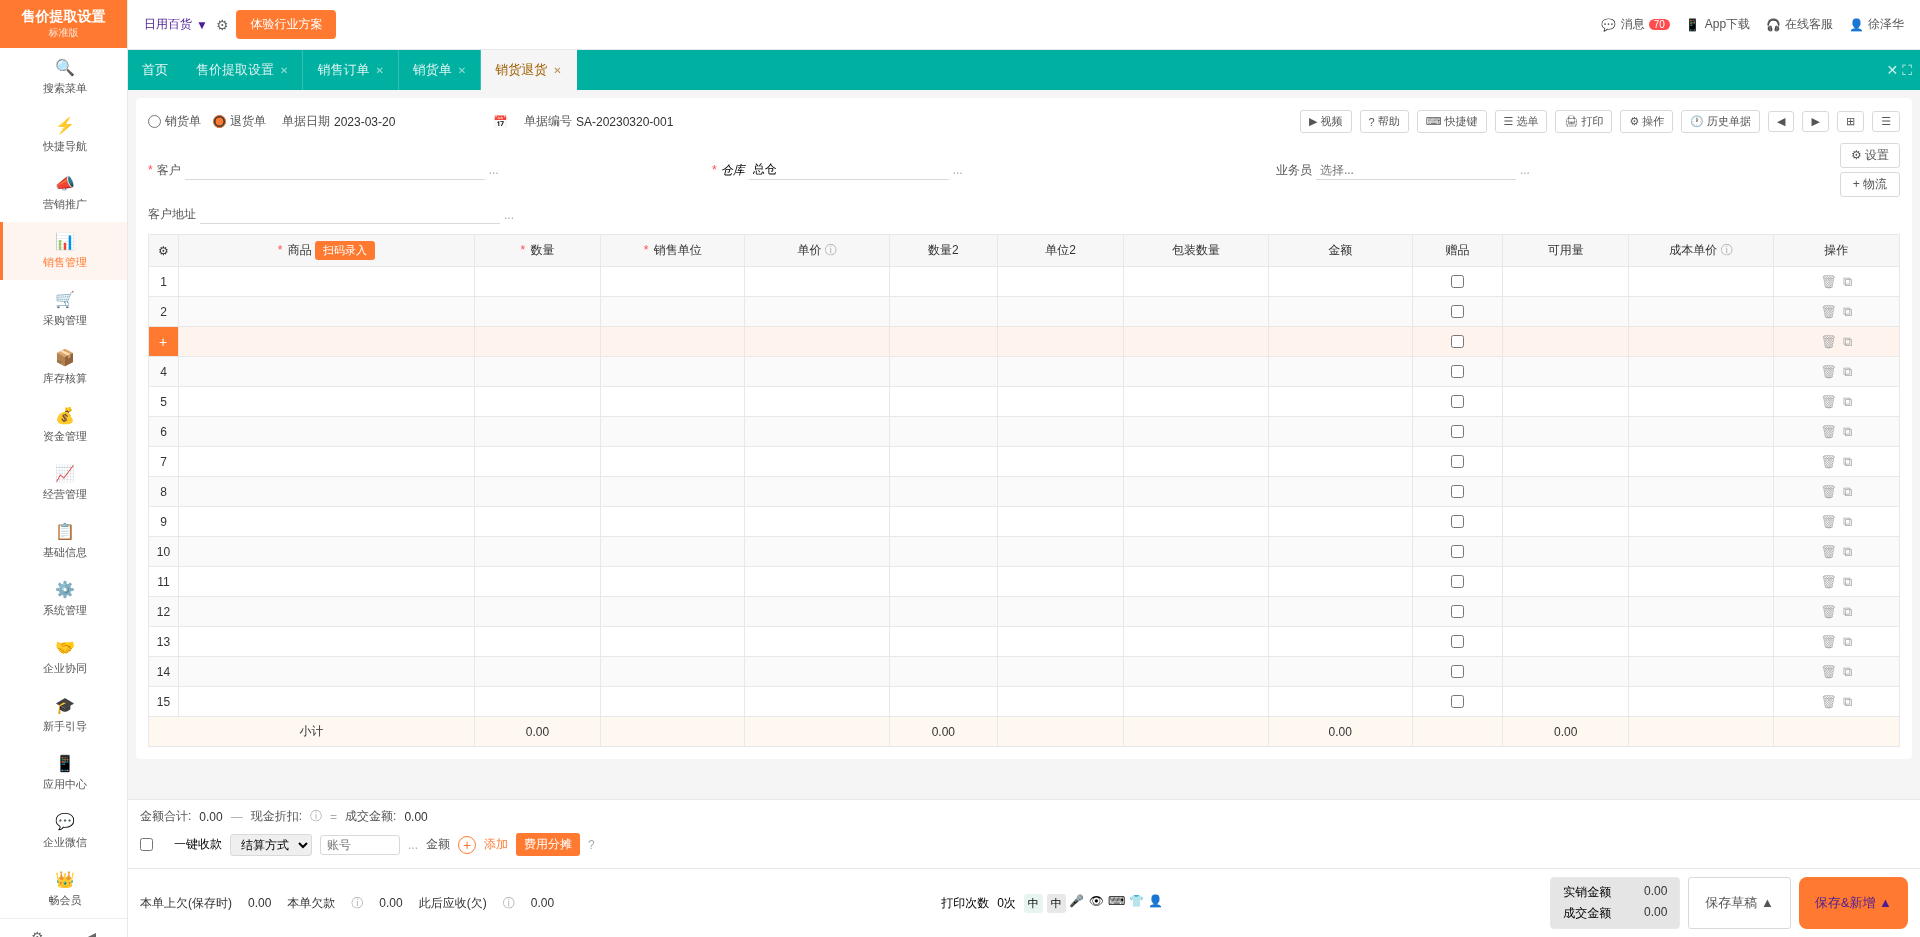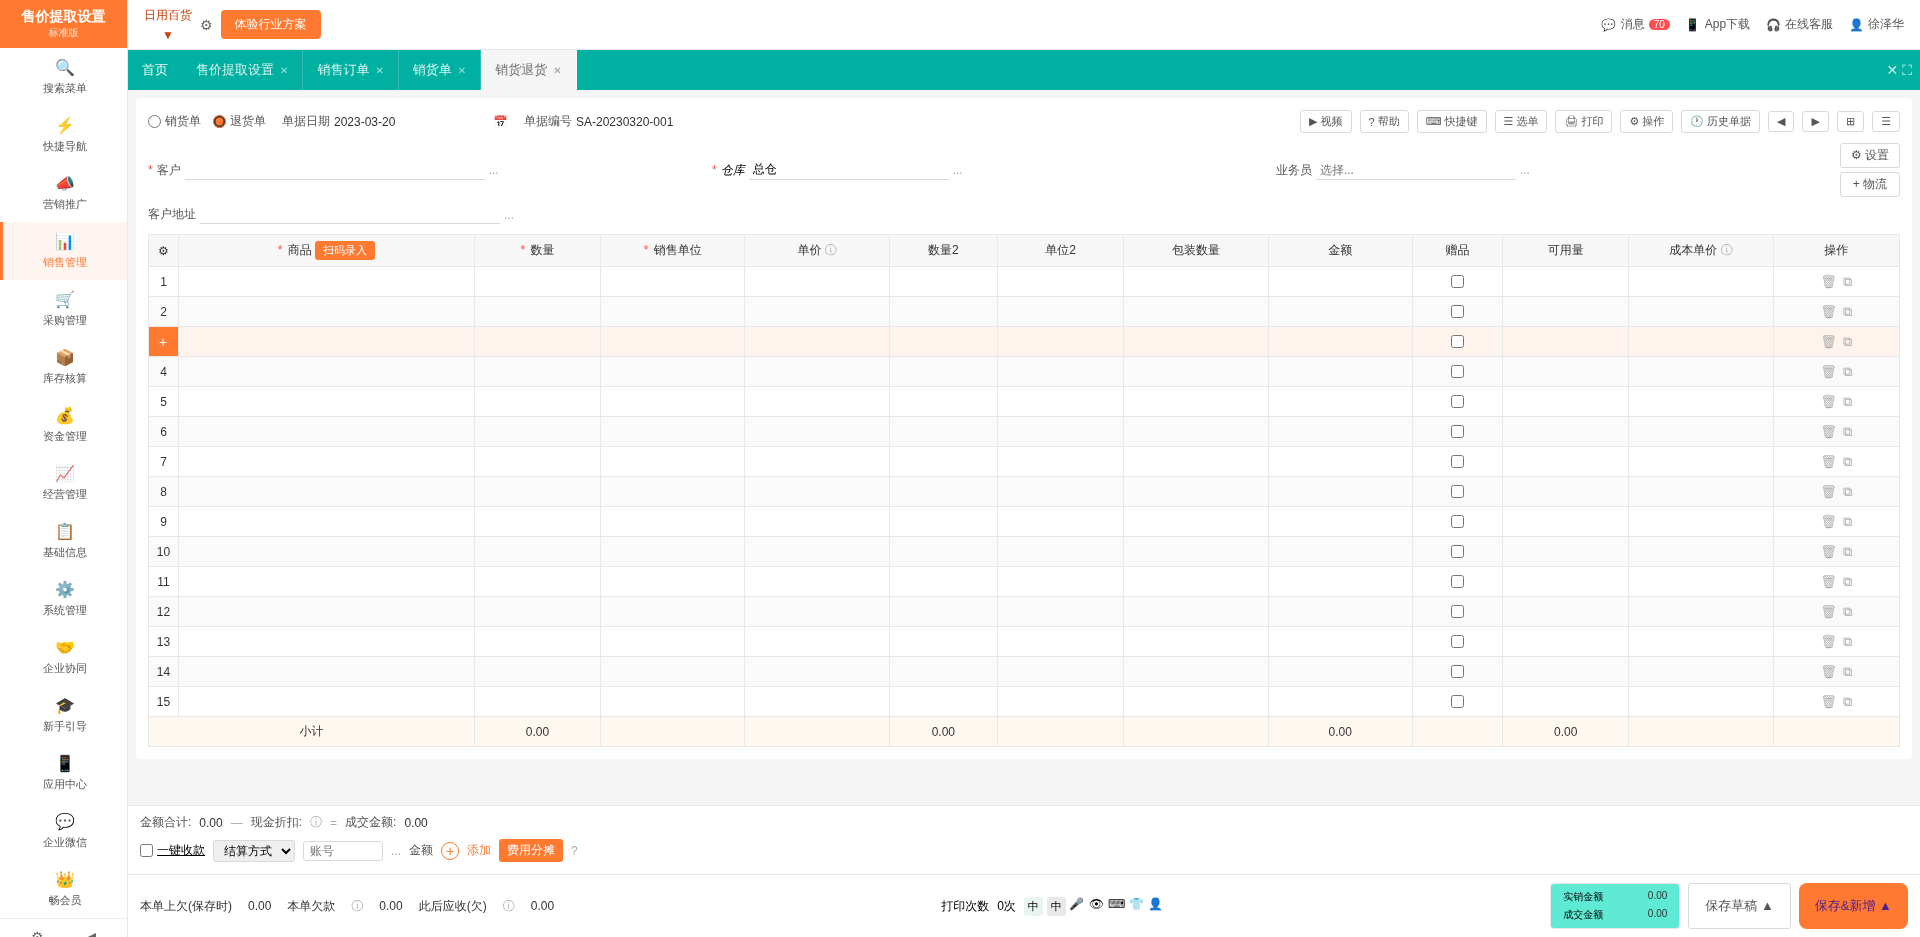--- a/index.html
+++ b/index.html
@@ -14,31 +14,31 @@
     .sidebar-item.active { background: #fff5f0; color: #ff7a30; border-left-color: #ff7a30; }
     .sidebar-item .icon { font-size: 16px; }
     .sidebar-bottom { margin-top: auto; display: flex; align-items: center; justify-content: space-around; padding: 10px; border-top: 1px solid #eee; }
 
     
     .main { flex: 1; display: flex; flex-direction: column; overflow: hidden; }
 
     
     .topbar { background: #fff; height: 50px; display: flex; align-items: center; padding: 0 16px; border-bottom: 1px solid #e8e8e8; justify-content: space-between; flex-shrink: 0; }
     .topbar-left { display: flex; align-items: center; gap: 8px; }
-    .topbar-search { display: flex; align-items: center; gap: 4px; color: #c2410c; font-size: 12px; cursor: pointer; flex-direction: column; }
+    .topbar-search { display: flex; align-items: center; gap: 4px; color: #4c1d95; font-size: 12px; cursor: pointer; }
     .topbar-right { display: flex; align-items: center; gap: 16px; }
     .topbar-experience { background: #ff7a30; color: #fff; border: none; border-radius: 4px; padding: 6px 14px; cursor: pointer; font-size: 12px; }
     .topbar-user { display: flex; align-items: center; gap: 4px; color: #555; font-size: 12px; }
     .badge { background: #ff4d4f; color: #fff; border-radius: 10px; padding: 0 5px; font-size: 10px; min-width: 16px; text-align: center; }
     .settings-icon-btn { background: none; border: none; cursor: pointer; color: #666; font-size: 14px; }
 
     
     .tabbar { background: #00b0a0; display: flex; align-items: center; padding: 0; flex-shrink: 0; height: 40px; }
     .tab { padding: 0 14px; height: 40px; display: flex; align-items: center; gap: 6px; cursor: pointer; color: rgba(255,255,255,0.85); font-size: 13px; border-right: 1px solid rgba(255,255,255,0.2); }
-    .tab.active { background: #f5f5f5; color: #737373; }
+    .tab.active { background: #f5f5f5; color: #a16207; }
     .tab-close { font-size: 10px; color: inherit; opacity: 0.7; cursor: pointer; }
     .tab-home { padding: 0 14px; height: 40px; display: flex; align-items: center; color: rgba(255,255,255,0.9); font-size: 13px; cursor: pointer; }
     .tabbar-right { margin-left: auto; display: flex; align-items: center; gap: 4px; padding: 0 8px; }
     .tabbar-right-btn { background: none; border: none; cursor: pointer; color: rgba(255,255,255,0.8); font-size: 14px; }
 
     
     .content { flex: 1; background: #f5f5f5; overflow-y: auto; padding: 8px; }
 
     
     .form-card { background: #fff; border-radius: 4px; padding: 12px; margin-bottom: 8px; }
@@ -78,21 +78,21 @@
     
     .bottom-area { background: #fff; padding: 8px 12px; border-top: 1px solid #e8e8e8; flex-shrink: 0; }
     .bottom-row1 { display: flex; align-items: center; gap: 8px; margin-bottom: 8px; }
     .bottom-row2 { display: flex; align-items: center; gap: 8px; margin-bottom: 4px; }
     .bottom-label { color: #555; }
     .bottom-value { color: #333; font-weight: 500; }
     .equals-sign { color: #aaa; }
     .minus-sign { color: #aaa; }
     .fee-split-btn { background: #ff7a30; color: #fff; border: none; border-radius: 3px; padding: 3px 8px; cursor: pointer; font-size: 12px; }
     .add-btn { background: none; border: 1px solid #ff7a30; color: #ff7a30; border-radius: 50%; width: 18px; height: 18px; cursor: pointer; font-size: 14px; display: flex; align-items: center; justify-content: center; }
-    .checkbox-label { display: flex; align-items: center; gap: 4px; cursor: pointer; text-decoration: underline; }
+    .checkbox-label { display: flex; align-items: center; gap: 21px; cursor: pointer; }
     .calc-method-select { border: 1px solid #d9d9d9; border-radius: 3px; padding: 2px 6px; font-size: 12px; }
 
     
     .footer { background: #fff; padding: 8px 12px; border-top: 1px solid #e8e8e8; display: flex; align-items: center; justify-content: space-between; flex-shrink: 0; }
     .footer-left { display: flex; align-items: center; gap: 16px; font-size: 12px; color: #555; }
     .footer-left span { color: #333; }
     .footer-mid { display: flex; align-items: center; gap: 8px; }
     .footer-right { display: flex; gap: 8px; }
     .save-draft-btn { border: 1px solid #d9d9d9; border-radius: 3px; padding: 0 16px; cursor: pointer; background: #fff; color: #555; font-size: 13px; }
     .save-new-btn { background: #ff7a30; color: #4c1d95; border: none; border-radius: 8px; padding: 8px 16px; cursor: pointer; font-size: 13px; }
@@ -843,21 +843,21 @@
         <span style="background:#e8f4f0;border-radius:3px;padding:2px 4px;font-size:11px;">中</span>
         <span style="background:#e8e8e8;border-radius:3px;padding:2px 4px;font-size:11px;">中</span>
         <span>🎤</span>
         <span>👁</span>
         <span>⌨</span>
         <span>👕</span>
         <span>👤</span>
       </div>
     </div>
     <div class="footer-right">
-      <div style="background:#5eead4;border:1px solid #e8e8e8;border-radius:4px;padding:6px 12px;font-size:10px;min-width:130px;">
+      <div style="background:#e5e5e5;border:1px solid #e8e8e8;border-radius:4px;padding:6px 12px;font-size:12px;min-width:130px;">
         <div style="display:flex;justify-content:space-between;margin-bottom:4px;">
           <span>实销金额</span>
           <span style="color:#333;font-weight:500;">0.00</span>
         </div>
         <div style="display:flex;justify-content:space-between;">
           <span>成交金额</span>
           <span style="color:#333;font-weight:500;">0.00</span>
         </div>
       </div>
       <button class="save-draft-btn">

